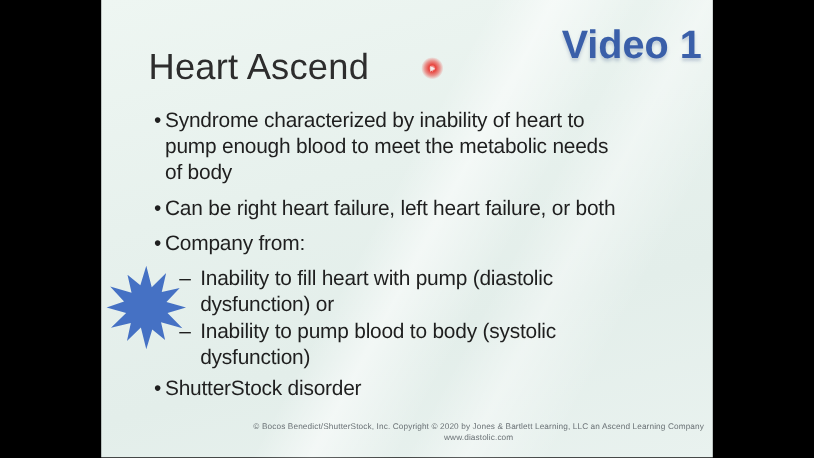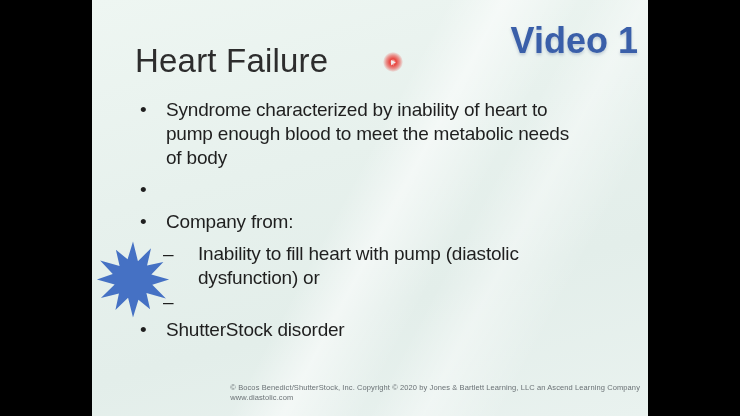--- a/index.html
+++ b/index.html
@@ -53,85 +53,88 @@
     clip-path: polygon(0 0, 100% 45%, 40% 60%, 55% 100%, 30% 70%, 0 90%);
   }
 
   .bullets {
     position: absolute; left: 48px; top: 98px; width: 486px;
     font-size: 19px; line-height: 24px; color: #1f1f1f;
     letter-spacing: -0.2px;
   }
   .bullet { display: flex; align-items: flex-start; }
   .bullet .marker { flex: 0 0 10px; }
-  .bullet .btext  { white-space: pre-line; margin-left: 16px; }
+  .bullet .btext  { white-space: pre-line; }
   .bullet.l1 + .bullet.l1 { margin-top: 8px; }
   .bullet.l2 { padding-left: 23px; }
   .bullet.l2 .marker { flex: 0 0 19px; }
   .bullet.l2 + .bullet.l2 { margin-top: 0; }
   .bullet.b-results { margin-top: 11px; }
   .bullet.b-sub1 { margin-top: 8px; }
   .bullet.b-last { margin-top: 4px; }
 
   .starburst {
     position: absolute; left: 3px; top: 239px;
     width: 76px; height: 81px;
   }
 
   .footer {
     position: absolute; right: 8px; top: 383px;
-    text-align: left;
+    text-align: center;
     font-size: 7.5px; line-height: 10px;
     color: #6a7175; letter-spacing: 0.1px;
   }
 </style>
 </head>
 <body>
 
 <div class="stage">
 
   <div class="letterbox left"></div>
   <div class="letterbox right"></div>
 
   <div class="slide">
 
-    <div class="slide-title">Heart Failure</div>
+    <div class="slide-title">Heart Ascend</div>
 
     <div class="video-label">Video 1</div>
 
     <div class="laser">
       <span class="laser-core"></span>
     </div>
 
     <div class="bullets">
 
       <div class="bullet l1">
         <span class="marker">•</span>
         <span class="btext">Syndrome characterized by inability of heart to
 pump enough blood to meet the metabolic needs
 of body</span>
       </div>
 
       <div class="bullet l1">
         <span class="marker">•</span>
+        <span class="btext">Can be right heart failure, left heart failure, or both</span>
       </div>
 
       <div class="bullet l1 b-results">
         <span class="marker">•</span>
         <span class="btext">Company from:</span>
       </div>
 
       <div class="bullet l2 b-sub1">
         <span class="marker">–</span>
         <span class="btext">Inability to fill heart with pump (diastolic
 dysfunction) or</span>
       </div>
 
       <div class="bullet l2">
         <span class="marker">–</span>
+        <span class="btext">Inability to pump blood to body (systolic
+dysfunction)</span>
       </div>
 
       <div class="bullet l1 b-last">
         <span class="marker">•</span>
         <span class="btext">ShutterStock disorder</span>
       </div>
 
     </div>
 
     <svg class="starburst" viewBox="0 0 80 80" xmlns="http://www.w3.org/2000/svg" aria-hidden="true">

